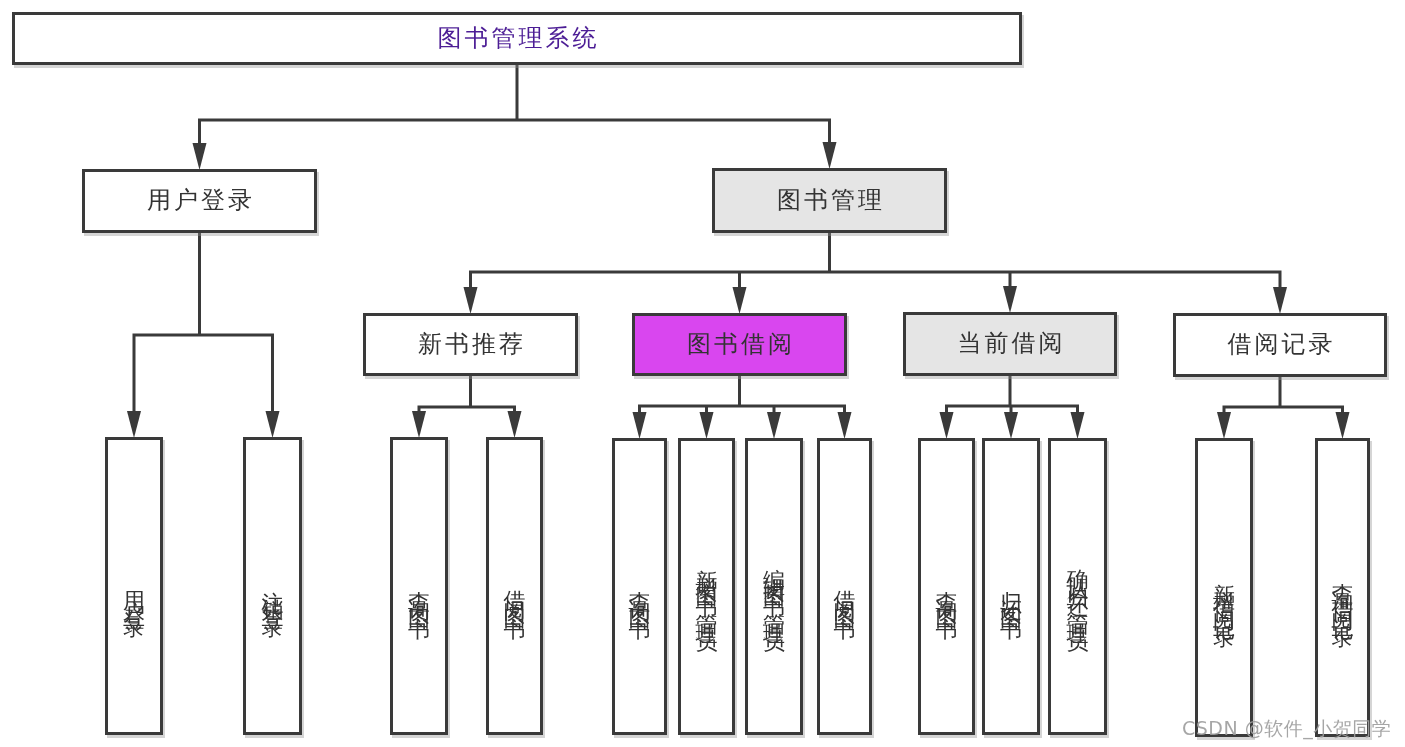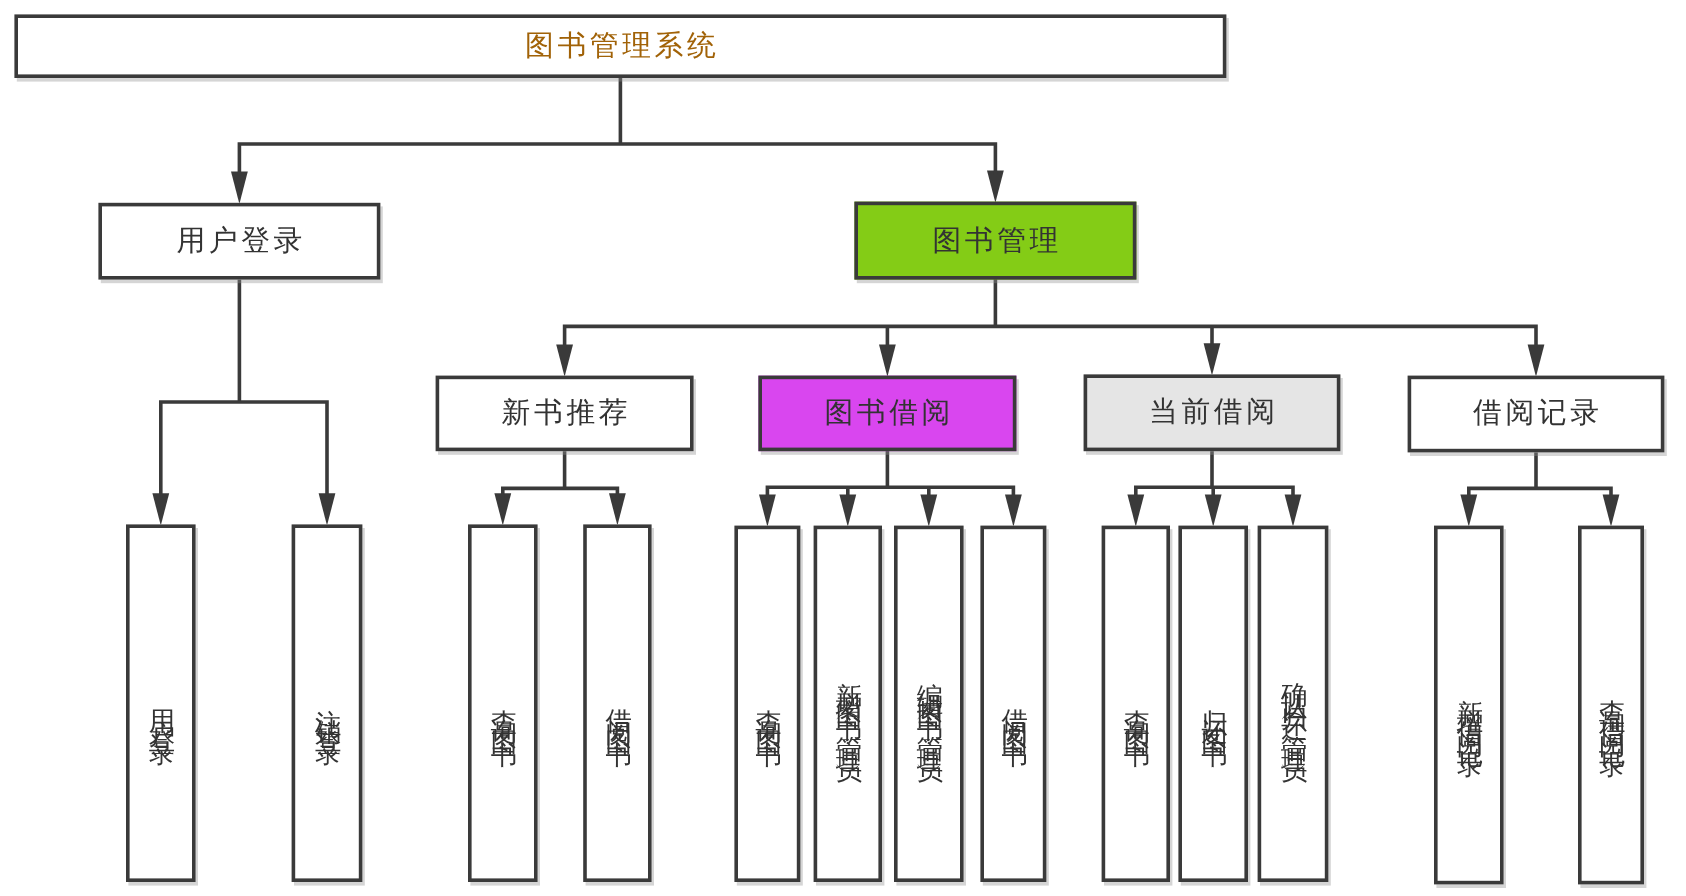--- a/index.html
+++ b/index.html
@@ -82,26 +82,26 @@
       <polygon points="939.5,412 953.5,412 946.5,439" fill="#3a3a3a"></polygon>
       <polygon points="1004,412 1018,412 1011,439" fill="#3a3a3a"></polygon>
       <polygon points="1070.5,412 1084.5,412 1077.5,439" fill="#3a3a3a"></polygon>
       <path d="M 1010 376 V 406 M 946.5 406 H 1077.5 M 946.5 406 V 414 M 1011 406 V 414 M 1077.5 406 V 414" stroke="#3a3a3a" stroke-width="3" stroke-linecap="square" fill="none"></path>
       <polygon points="1217,412 1231,412 1224,439" fill="#3a3a3a"></polygon>
       <polygon points="1335.5,412 1349.5,412 1342.5,439" fill="#3a3a3a"></polygon>
       <path d="M 1280 377 V 407 M 1224 407 H 1342.5 M 1224 407 V 414 M 1342.5 407 V 414" stroke="#3a3a3a" stroke-width="3" stroke-linecap="square" fill="none"></path>
     </svg>
   <div id="nodes-root">
       <div class="node h" style="left: 12px; top: 12px; width: 1010px; height: 53px; border-color: rgb(58, 58, 58); background: rgb(255, 255, 255);">
-        <span class="lbl" style="color: #a16207;">图书管理系统</span>
+        <span class="lbl" style="color: #4c1d95;">图书管理系统</span>
       </div>
       <div class="node h" style="left: 82px; top: 169px; width: 235px; height: 64px; border-color: rgb(58, 58, 58); background: rgb(255, 255, 255);">
         <span class="lbl" style="color: rgb(51, 51, 51);">用户登录</span>
       </div>
-      <div class="node h" style="left: 712px; top: 168px; width: 235px; height: 65px; border-color: rgb(58, 58, 58); background: #84cc16;">
+      <div class="node h" style="left: 712px; top: 168px; width: 235px; height: 65px; border-color: rgb(58, 58, 58); background: #e5e5e5;">
         <span class="lbl" style="color: rgb(51, 51, 51);">图书管理</span>
       </div>
       <div class="node h" style="left: 363px; top: 313px; width: 215px; height: 63px; border-color: rgb(58, 58, 58); background: rgb(255, 255, 255);">
         <span class="lbl" style="color: rgb(51, 51, 51);">新书推荐</span>
       </div>
       <div class="node h" style="left: 632px; top: 313px; width: 215px; height: 63px; border-color: rgb(58, 58, 58); background: #d946ef;">
         <span class="lbl" style="color: rgb(51, 51, 51);">图书借阅</span>
       </div>
       <div class="node h" style="left: 903px; top: 312px; width: 214px; height: 64px; border-color: rgb(58, 58, 58); background: #e5e5e5;">
         <span class="lbl" style="color: rgb(51, 51, 51);">当前借阅</span>
@@ -142,13 +142,14 @@
       <div class="node v" style="left: 1048px; top: 438px; width: 59px; height: 297px; border-color: rgb(58, 58, 58); background: rgb(255, 255, 255);">
         <span class="lbl" style="color: rgb(51, 51, 51);">确认归还（管理员）</span>
       </div>
       <div class="node v" style="left: 1195px; top: 438px; width: 58px; height: 299px; border-color: rgb(58, 58, 58); background: rgb(255, 255, 255);">
         <span class="lbl" style="color: rgb(51, 51, 51);">新增借阅记录</span>
       </div>
       <div class="node v" style="left: 1315px; top: 438px; width: 55px; height: 299px; border-color: rgb(58, 58, 58); background: rgb(255, 255, 255);">
         <span class="lbl" style="color: rgb(51, 51, 51);">查询借阅记录</span>
       </div>
     </div>
+  <div class="watermark">CSDN @软件_小贺同学</div>
 </div>
 
 </body></html>

